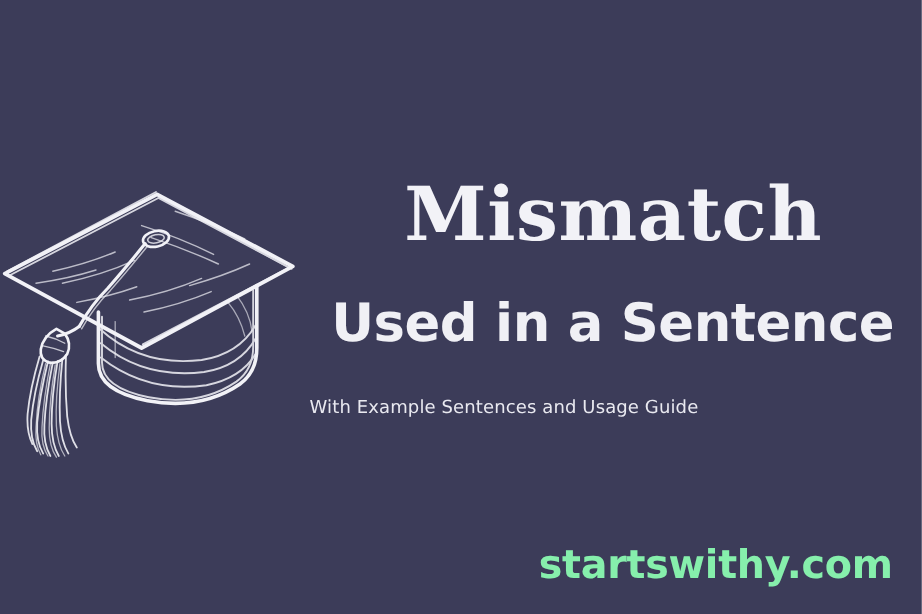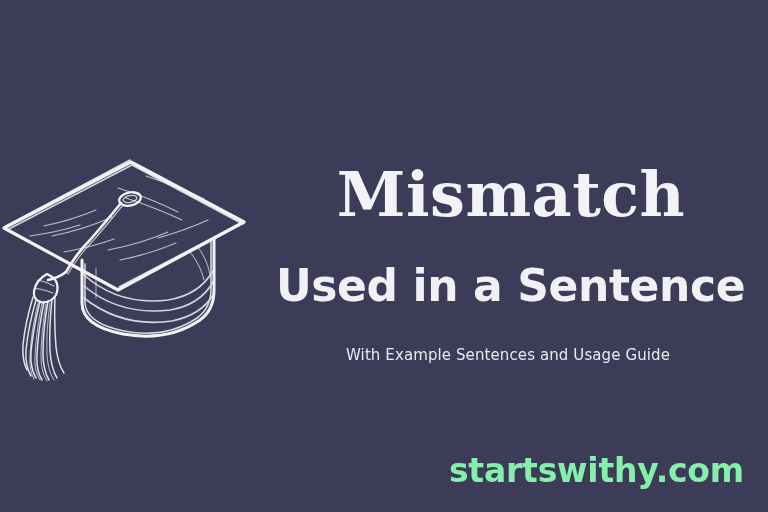--- a/index.html
+++ b/index.html
@@ -43,21 +43,21 @@
     width: 500px;
   }
   #word-title {
     font-family: "DejaVu Serif", "Liberation Serif", serif;
     font-weight: 700;
     font-size: 62px;
     line-height: 1.0;
     letter-spacing: 0.5px;
     color: #f2f2f7;
     text-align: center;
-    margin: 16px;
+    margin: 0;
     padding-left: 6px;
     white-space: nowrap;
   }
   #headline {
     font-family: "DejaVu Sans", "Liberation Sans", sans-serif;
     font-weight: 700;
     font-size: 44px;
     line-height: 1.0;
     letter-spacing: -0.4px;
     color: #f0f0f5;
@@ -66,21 +66,21 @@
     padding-top: 20px;
     white-space: nowrap;
   }
   #tagline {
     font-family: "DejaVu Sans", "Liberation Sans", sans-serif;
     font-weight: 400;
     font-size: 15px;
     line-height: 1.0;
     letter-spacing: 0.1px;
     color: #e9e9f0;
-    text-align: center;
+    text-align: left;
     margin: 0;
     padding-top: 22px;
     white-space: nowrap;
   }
 
   
   #brand {
     position: absolute;
     right: 24px;
     bottom: 22px;

